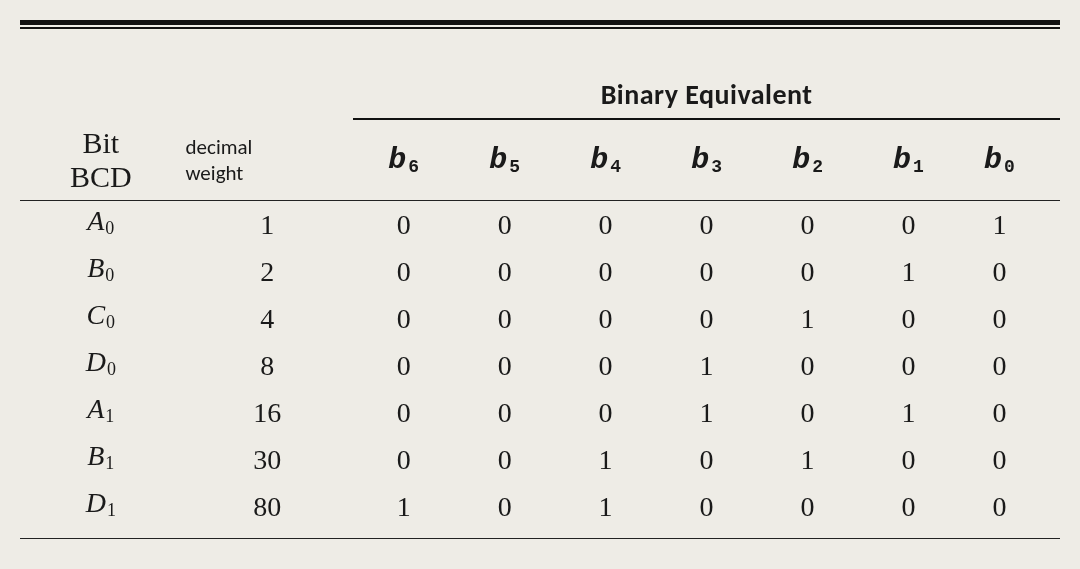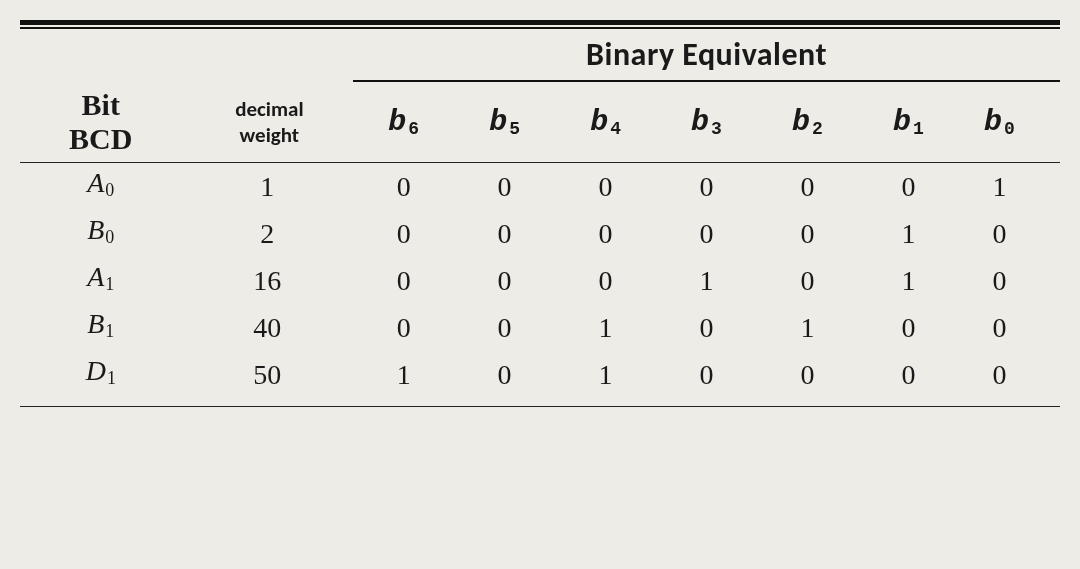--- a/index.html
+++ b/index.html
@@ -40,40 +40,41 @@
   .col-b     { width: 100px; }
   .spanner-wrap {
     display: flex;
     flex-direction: column;
     align-items: center;
     padding: 6px 0 6px 0;
   }
   .spanner-label {
     font-family: Calibri, Arial, sans-serif;
     font-weight: 700;
-    font-size: 32px;
+    font-size: 28px;
     letter-spacing: 0.5px;
     margin-bottom: 6px;
+    margin-top: 42px;
   }
   .spanner-rule {
     width: 100%;
     border-top: 2px solid #111;
   }
   .stub-head {
     font-family: "Times New Roman", serif;
-    font-weight: 700;
+    font-weight: 400;
     font-size: 30px;
     line-height: 34px;
   }
   .dec-head {
     font-family: Calibri, Arial, sans-serif;
-    font-weight: 700;
+    font-weight: 400;
     font-size: 21px;
     line-height: 26px;
-    text-align: center;
+    text-align: left;
     padding-left: 4px;
   }
   .bhead {
     font-family: Liberation Mono, monospace;
     font-style: italic;
     font-weight: 700;
     font-size: 30px;
   }
   .bhead .subn {
     font-size: 18px;
@@ -177,44 +178,66 @@
             <td class="deccell">2</td>
             <td>0</td>
             <td>0</td>
             <td>0</td>
             <td>0</td>
             <td>0</td>
             <td>1</td>
             <td class="outer-right-pad">0</td>
           </tr>
           <tr class="body-row">
+            <td class="bitcell"><span>C</span><span class="subn">0</span></td>
+            <td class="deccell">4</td>
+            <td>0</td>
+            <td>0</td>
+            <td>0</td>
+            <td>0</td>
+            <td>1</td>
+            <td>0</td>
+            <td class="outer-right-pad">0</td>
+          </tr>
+          <tr class="body-row">
+            <td class="bitcell"><span>D</span><span class="subn">0</span></td>
+            <td class="deccell">8</td>
+            <td>0</td>
+            <td>0</td>
+            <td>0</td>
+            <td>1</td>
+            <td>0</td>
+            <td>0</td>
+            <td class="outer-right-pad">0</td>
+          </tr>
+          <tr class="body-row">
             <td class="bitcell"><span>A</span><span class="subn">1</span></td>
             <td class="deccell">16</td>
             <td>0</td>
             <td>0</td>
             <td>0</td>
             <td>1</td>
             <td>0</td>
             <td>1</td>
             <td class="outer-right-pad">0</td>
           </tr>
           <tr class="body-row">
             <td class="bitcell"><span>B</span><span class="subn">1</span></td>
-            <td class="deccell">40</td>
+            <td class="deccell">30</td>
             <td>0</td>
             <td>0</td>
             <td>1</td>
             <td>0</td>
             <td>1</td>
             <td>0</td>
             <td class="outer-right-pad">0</td>
           </tr>
           <tr class="body-row">
             <td class="bitcell"><span>D</span><span class="subn">1</span></td>
-            <td class="deccell">50</td>
+            <td class="deccell">80</td>
             <td>1</td>
             <td>0</td>
             <td>1</td>
             <td>0</td>
             <td>0</td>
             <td>0</td>
             <td class="outer-right-pad">0</td>
           </tr>
         </tbody>
     </table>

